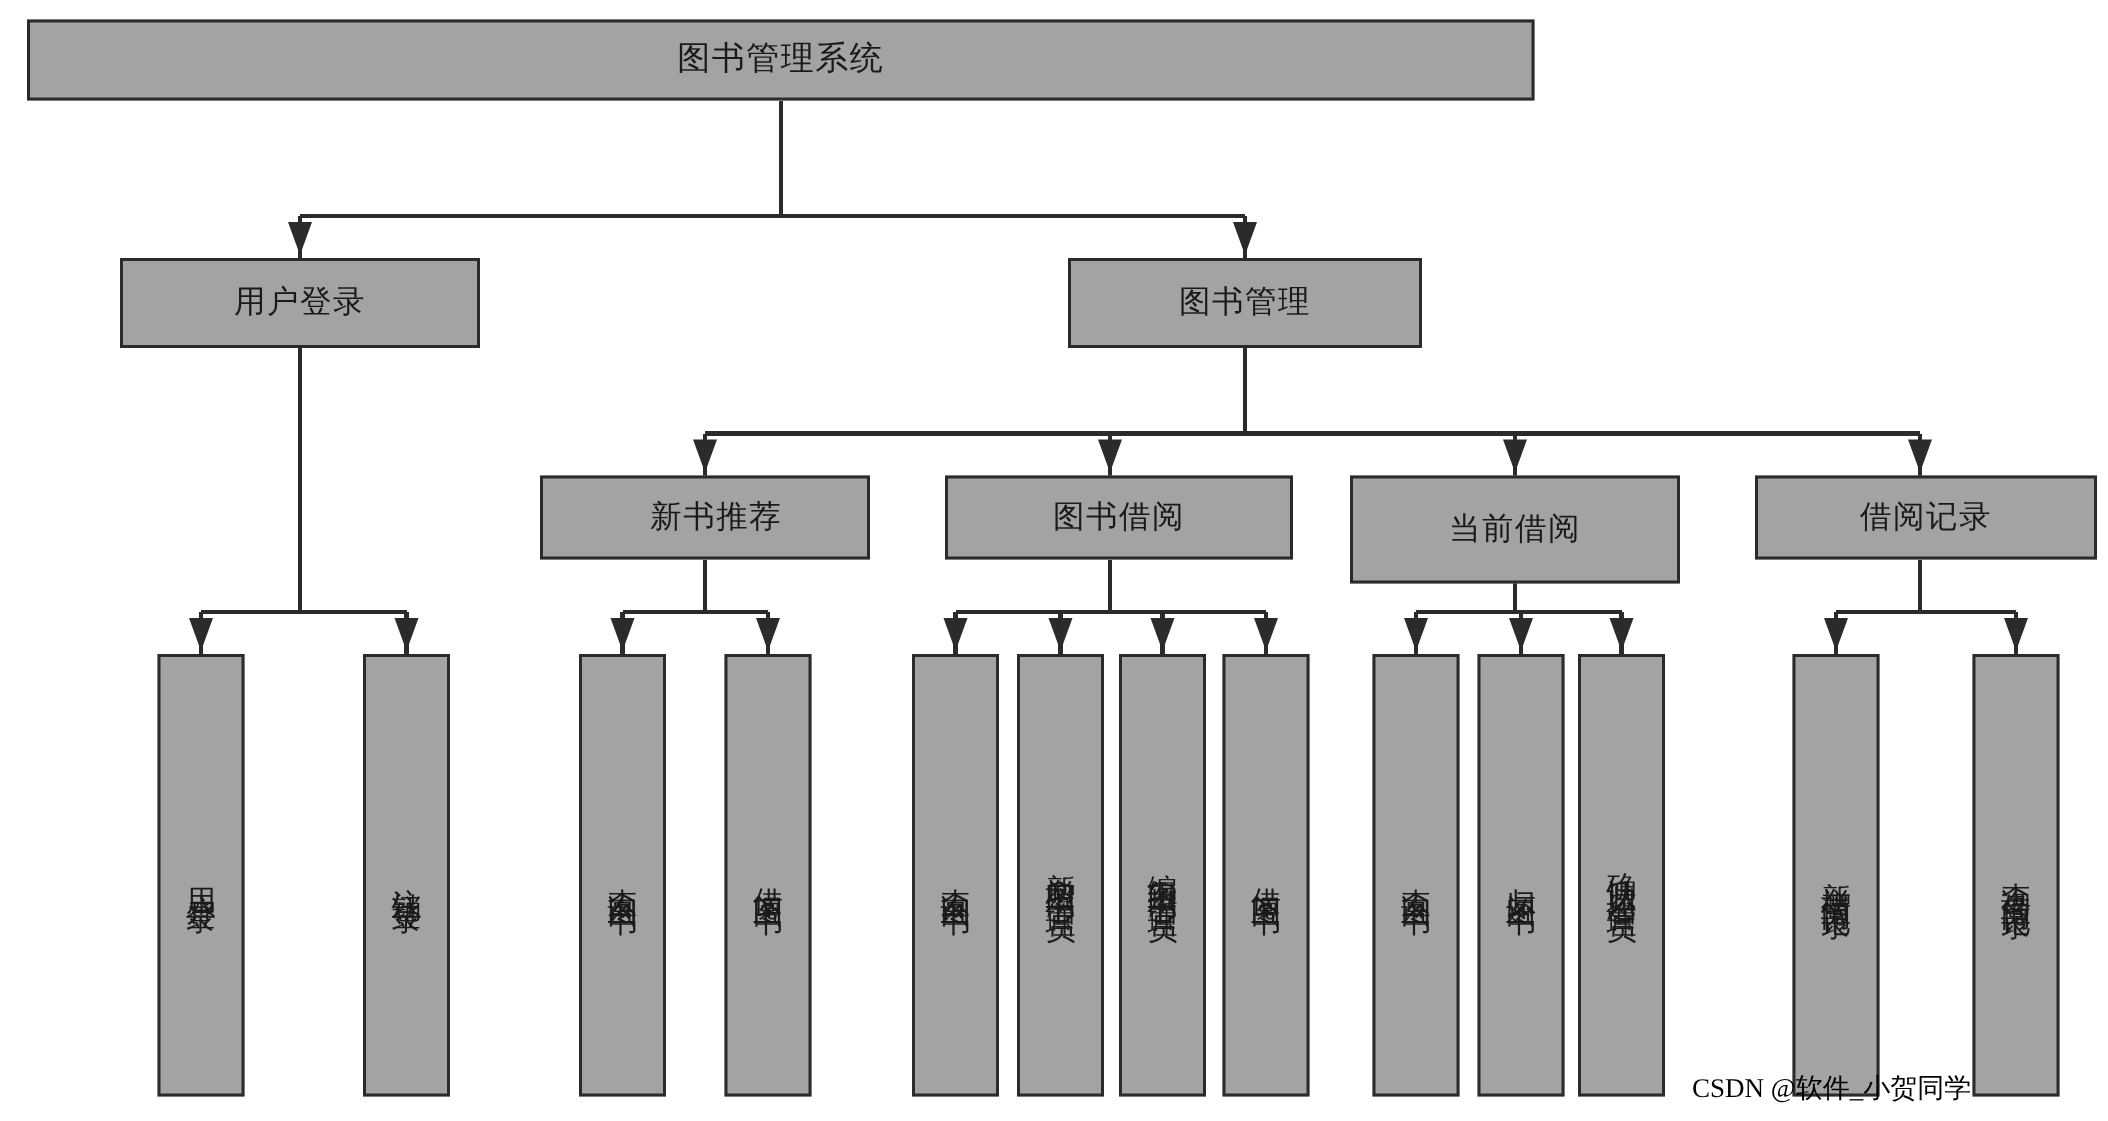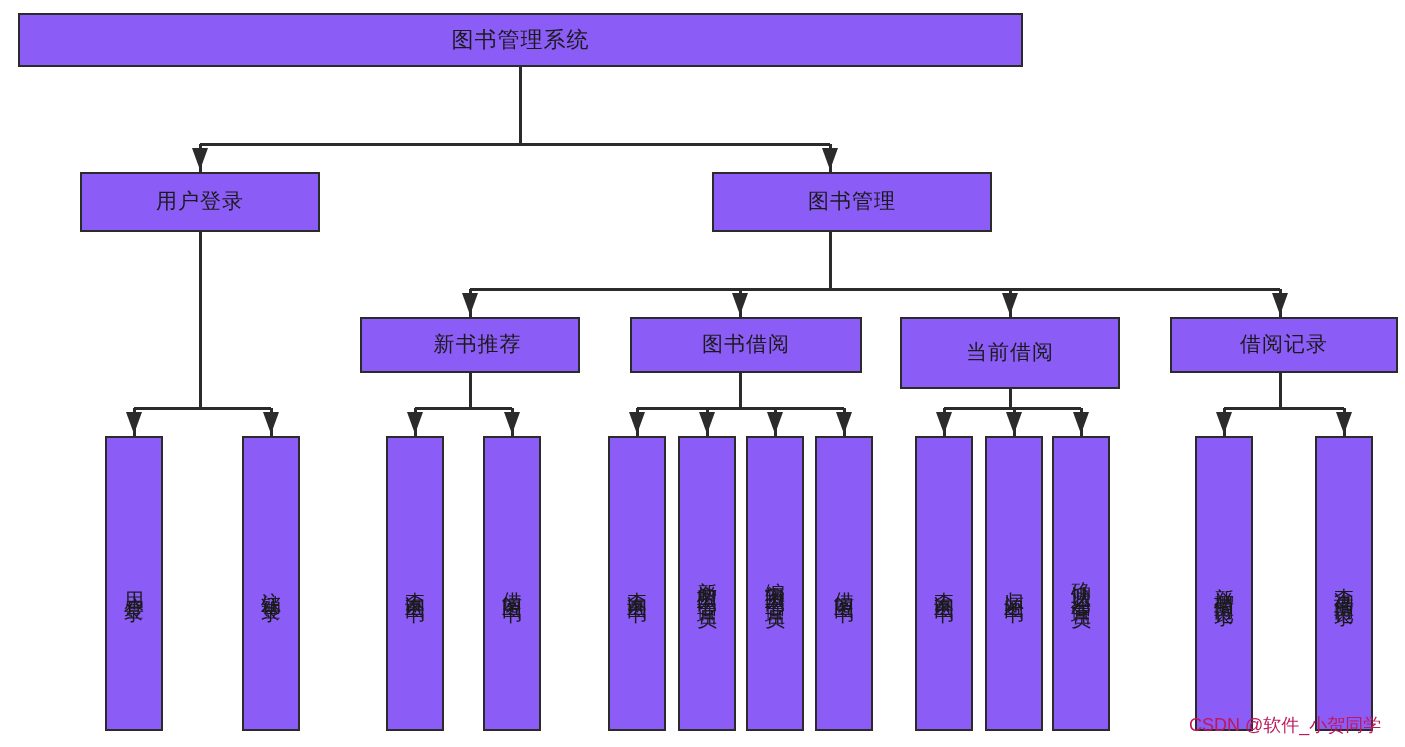--- a/index.html
+++ b/index.html
@@ -22,21 +22,21 @@
     position: absolute;
     left: 0;
     top: 0;
     width: 1405px;
     height: 747px;
   }
   .node {
     position: absolute;
     box-sizing: border-box;
     border: 2.5px solid #2b2b2b;
-    background: #8b5cf6;
+    background: #a3a3a3;
     display: flex;
     align-items: center;
     justify-content: center;
     color: #1a1a1a;
     z-index: 2;
   }
   .node.horiz {
     font-size: 21px;
     letter-spacing: 1px;
     line-height: 1.2;
@@ -54,27 +54,27 @@
     padding: 4px 0;
     text-align: center;
   }
   .node.vert > span {
     writing-mode: vertical-rl;
     text-orientation: upright;
     display: block;
   }
   .watermark {
     position: absolute;
-    left: 1189px;
+    left: 1128px;
     top: 713px;
     font-size: 18px;
-    color: #be185d;
+    color: #000000;
     white-space: nowrap;
     z-index: 3;
-    font-family: Liberation Sans, sans-serif;
+    font-family: Liberation Serif, serif;
   }
 </style>
 </head>
 <body>
 
 <div id="canvas">
 
   <svg id="edges" viewBox="0 0 1405 747" width="1405" height="747" xmlns="http://www.w3.org/2000/svg">
       <line x1="520.5" y1="67" x2="520.5" y2="144" stroke="#2b2b2b" stroke-width="3" shape-rendering="crispEdges"></line>
       <line x1="200" y1="144" x2="830" y2="144" stroke="#2b2b2b" stroke-width="3" shape-rendering="crispEdges"></line>
@@ -130,21 +130,21 @@
       <polygon points="1336,412 1352,412 1344,434" fill="#2b2b2b"></polygon>
     </svg>
 
   <div id="nodes">
       <div class="node horiz root" style="left: 18px; top: 13px; width: 1005px; height: 54px;">
         <span>图书管理系统</span>
       </div>
       <div class="node horiz" style="left: 80px; top: 172px; width: 240px; height: 60px;">
         <span>用户登录</span>
       </div>
-      <div class="node horiz" style="left: 712px; top: 172px; width: 280px; height: 60px;">
+      <div class="node horiz" style="left: 712px; top: 172px; width: 236px; height: 60px;">
         <span>图书管理</span>
       </div>
       <div class="node horiz" style="left: 360px; top: 317px; width: 220px; height: 56px; padding-left: 15px;">
         <span>新书推荐</span>
       </div>
       <div class="node horiz" style="left: 630px; top: 317px; width: 232px; height: 56px;">
         <span>图书借阅</span>
       </div>
       <div class="node horiz" style="left: 900px; top: 317px; width: 220px; height: 72px;">
         <span>当前借阅</span>

